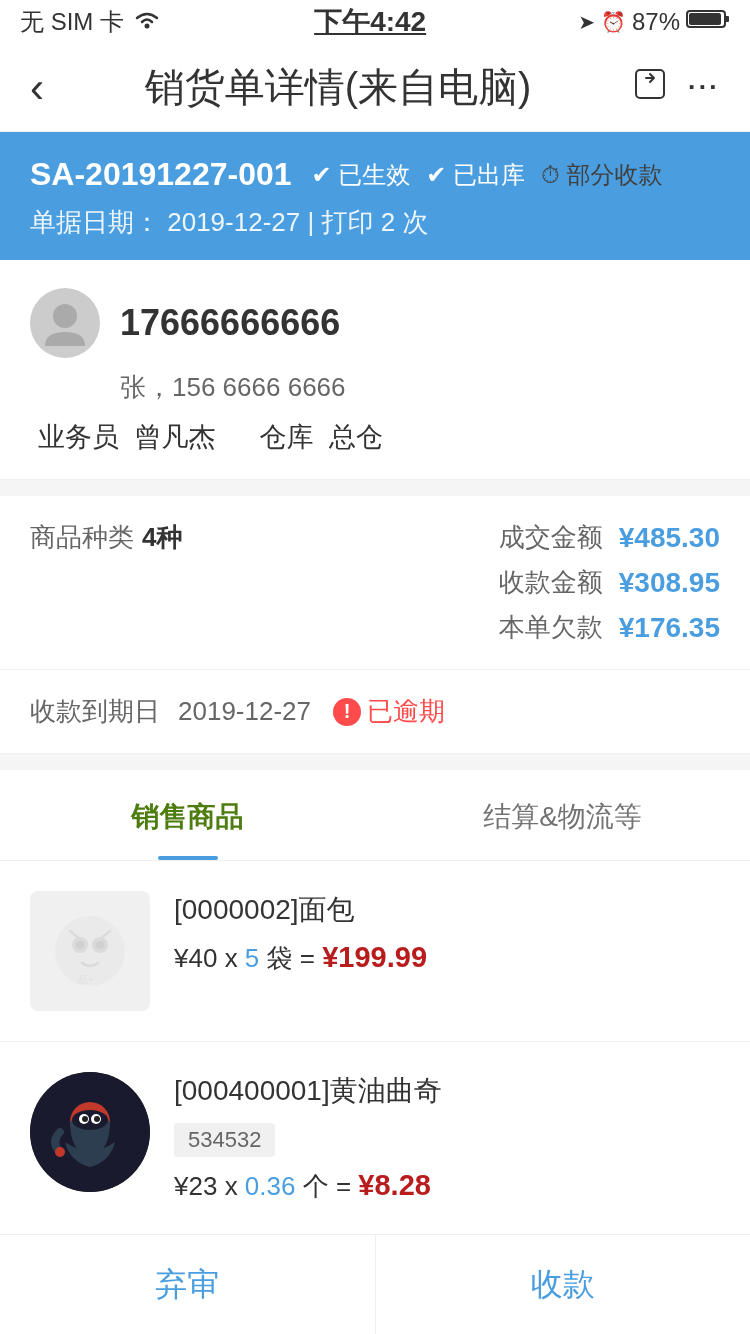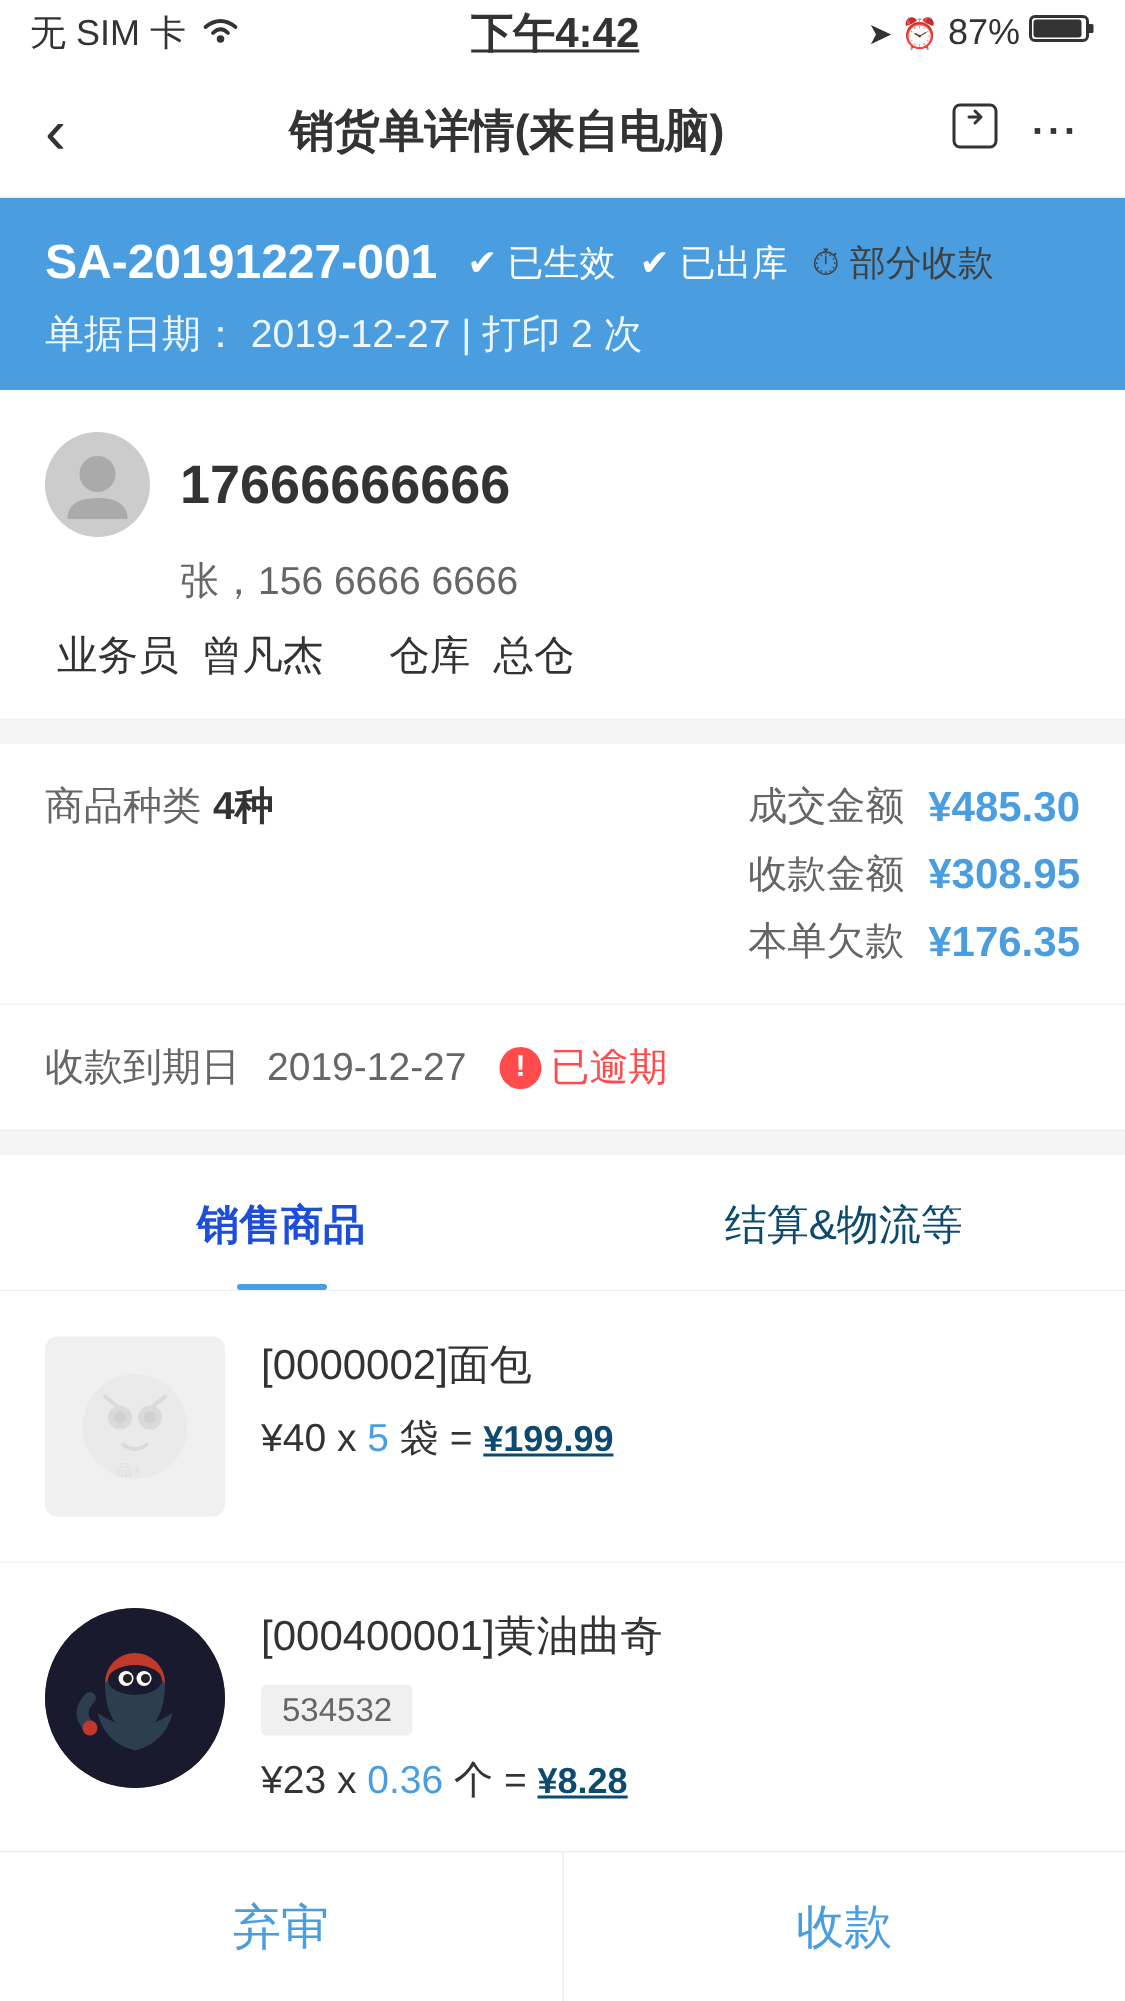--- a/index.html
+++ b/index.html
@@ -32,22 +32,22 @@
     .nav-bar {
       height: 88px;
       background: #fff;
       display: flex;
       align-items: center;
       justify-content: space-between;
       padding: 0 30px;
       border-bottom: 1px solid #eee;
     }
     .nav-title {
-      font-size: 30px;
-      font-weight: 700;
+      font-size: 40px;
+      font-weight: 400;
       color: #333;
     }
     .nav-left, .nav-right {
       display: flex;
       align-items: center;
       gap: 20px;
     }
     .nav-back {
       font-size: 36px;
       color: #333;
@@ -205,25 +205,25 @@
     }
     .tabs-row {
       display: flex;
       border-bottom: 1px solid #eee;
     }
     .tab-item {
       flex: 1;
       text-align: center;
       padding: 28px 0 24px;
       font-size: 28px;
-      color: #0c4a6e;
+      color: #737373;
       position: relative;
     }
     .tab-item.active {
-      color: #1d4ed8;
+      color: #4d7c0f;
       font-weight: 600;
       text-align: center;
     }
     .tab-item.active::after {
       content: '';
       position: absolute;
       bottom: 0;
       left: 50%;
       transform: translateX(-50%);
       width: 60px;
@@ -281,21 +281,21 @@
       font-size: 22px;
       padding: 4px 14px;
       border-radius: 4px;
       margin-bottom: 12px;
     }
     .product-price-row {
       font-size: 26px;
       color: #333;
     }
     .price-qty { color: #4A9EE0; }
-    .price-total { color: #0c4a6e; font-weight: 600; font-size: 24px; text-decoration: underline; }
+    .price-total { color: #b91c1c; font-weight: 600; font-size: 29px; }
 
     
     .bottom-bar {
       position: fixed;
       bottom: 0;
       left: 0;
       width: 750px;
       height: 100px;
       background: #fff;
       border-top: 1px solid #eee;

